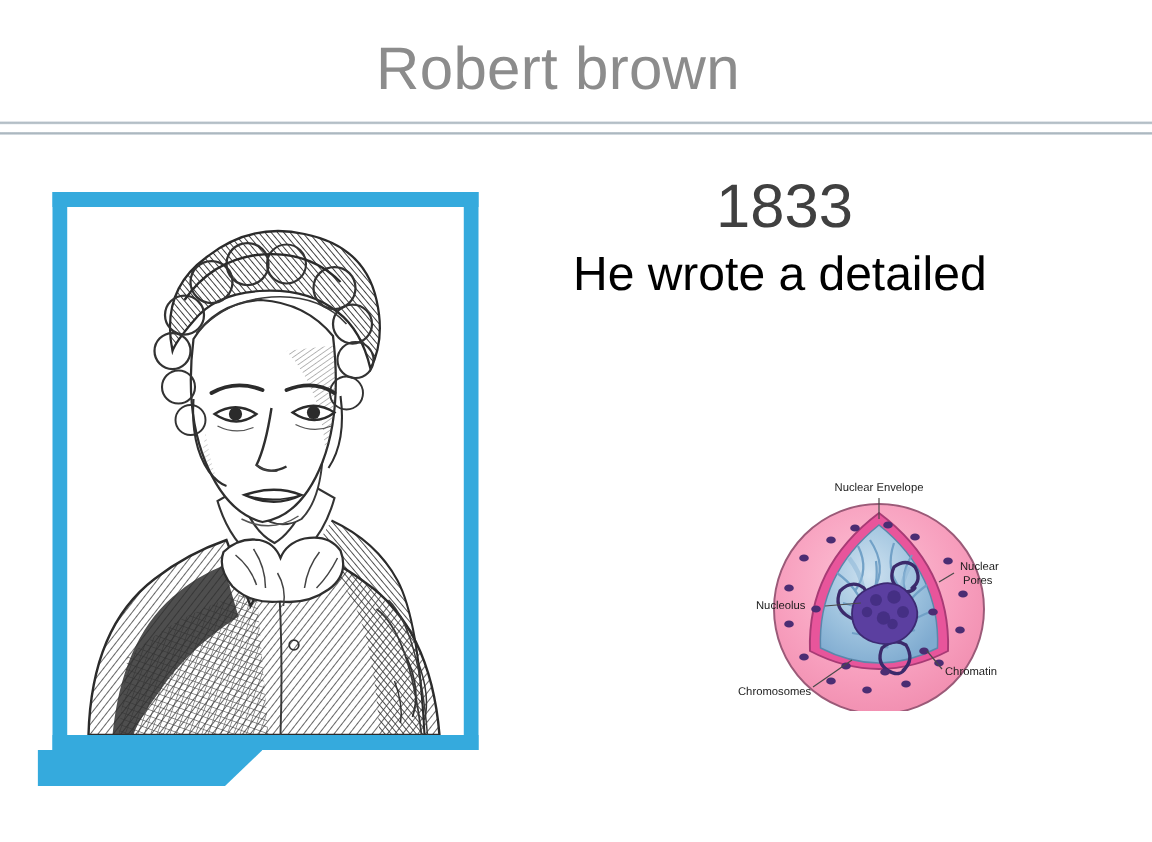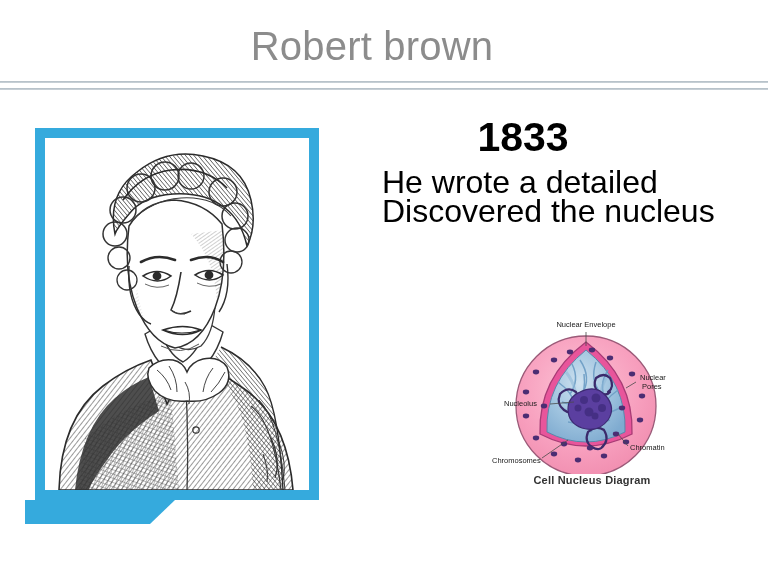--- a/index.html
+++ b/index.html
@@ -109,22 +109,22 @@
 
   
   #content-column {
     position: absolute;
     left: 382px; top: 112px;
     width: 360px;
   }
   #year-heading {
     font-size: 41px;
     line-height: 50px;
-    color: #000000;
-    font-weight: bold;
+    color: #404040;
+    font-weight: normal;
     text-align: center;
     padding-right: 78px;
   }
   #body-text {
     margin-top: 6px;
     font-size: 32px;
     line-height: 29px;
     color: #000000;
     font-weight: normal;
   }
@@ -269,21 +269,20 @@
         <path d="M234 304 q8 22 4 38" fill="none" stroke="#333" stroke-width="1"></path>
         <path d="M218 316 q6 16 4 28" fill="none" stroke="#333" stroke-width="1"></path>
       </svg>
     </div>
   </div>
 
   <div id="content-column">
     <div id="year-heading">1833</div>
     <div id="body-text">
       <p>He wrote a detailed</p>
-      <p>Discovered the nucleus</p>
     </div>
   </div>
 
   <div id="diagram-figure">
     <svg id="diagram-svg" width="232" height="158" viewBox="0 0 232 158">
       <defs>
         <radialGradient id="cytoGrad" cx="45%" cy="38%" r="68%">
           <stop offset="0%" stop-color="#fdc3d6"></stop>
           <stop offset="65%" stop-color="#f79ebd"></stop>
           <stop offset="100%" stop-color="#f08cae"></stop>
@@ -369,16 +368,15 @@
         <path d="M66 142 L92 124"></path>
       </g>
 
       <text x="110" y="11" text-anchor="middle" font-family="'Liberation Sans', sans-serif" font-size="7.5" fill="#1a1a1a">Nuclear Envelope</text>
       <text x="164" y="64" font-family="'Liberation Sans', sans-serif" font-size="7.5" fill="#1a1a1a">Nuclear</text>
       <text x="166" y="73" font-family="'Liberation Sans', sans-serif" font-size="7.5" fill="#1a1a1a">Pores</text>
       <text x="28" y="90" font-family="'Liberation Sans', sans-serif" font-size="7.5" fill="#1a1a1a">Nucleolus</text>
       <text x="154" y="134" font-family="'Liberation Sans', sans-serif" font-size="7.5" fill="#1a1a1a">Chromatin</text>
       <text x="16" y="147" font-family="'Liberation Sans', sans-serif" font-size="7.5" fill="#1a1a1a">Chromosomes</text>
     </svg>
-    <div id="diagram-caption">Cell Nucleus Diagram</div>
   </div>
 
 </div>
 
 </body></html>

